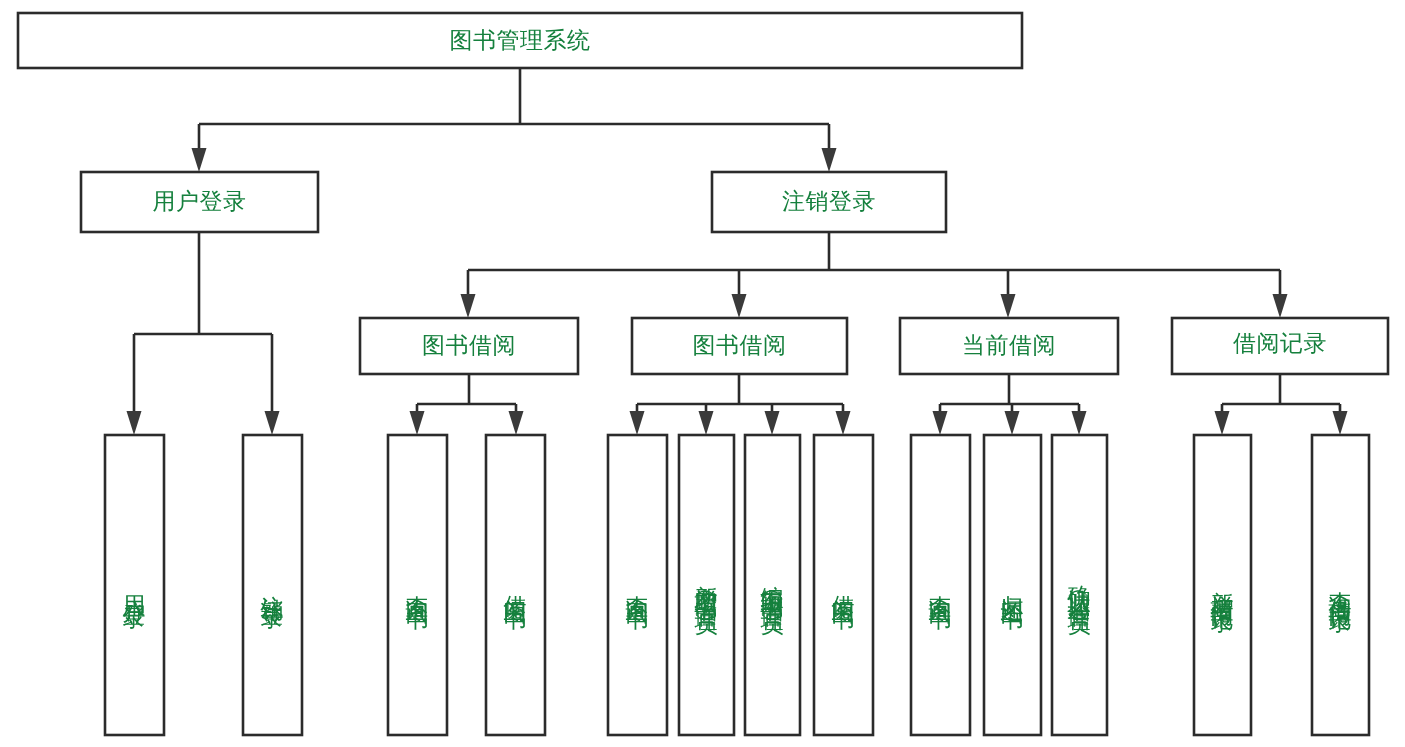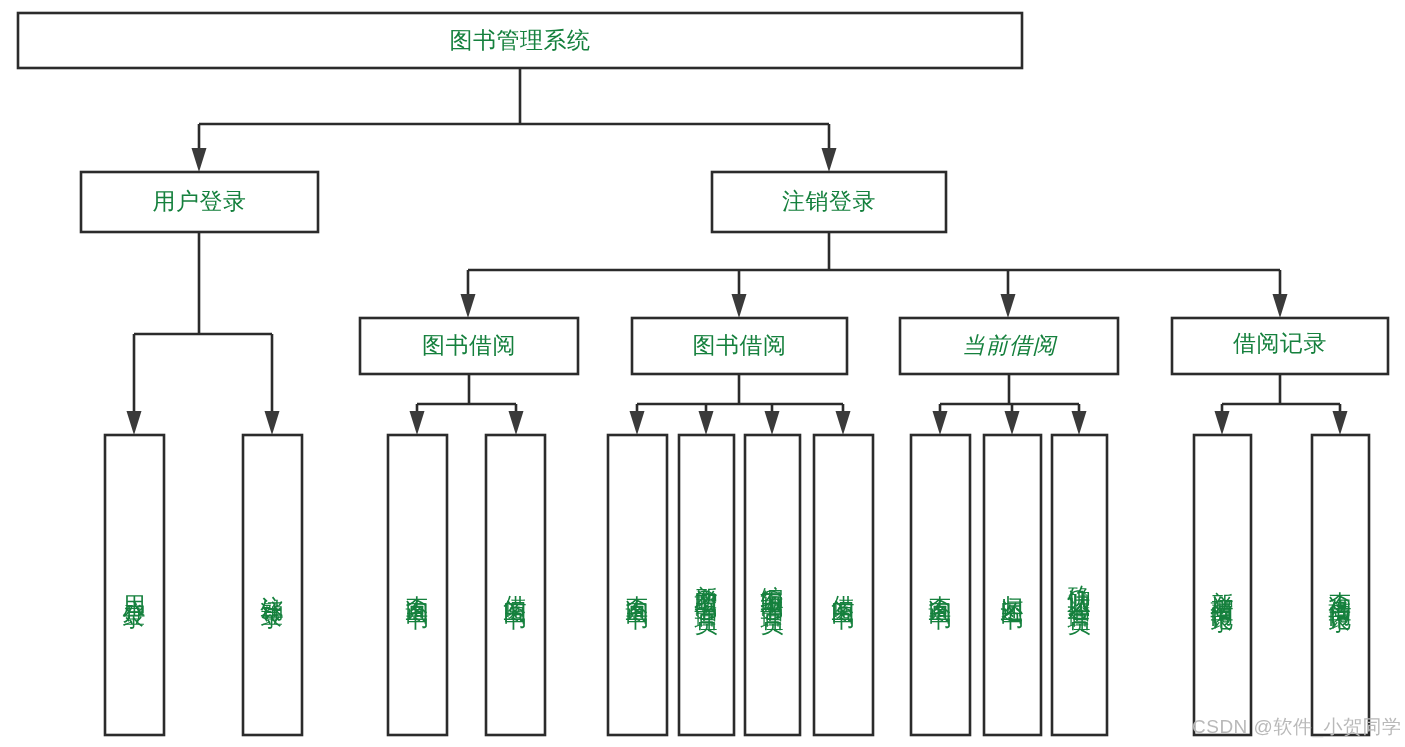--- a/index.html
+++ b/index.html
@@ -155,30 +155,29 @@
         <rect x="1194" y="435" width="57" height="300" class="node-box"></rect>
         <rect x="1312" y="435" width="57" height="300" class="node-box"></rect>
       </g>
   </svg>
   <div id="label-layer">
       <div class="node-label horizontal" style="left: 18px; top: 13px; width: 1004px; height: 55px;">图书管理系统</div>
       <div class="node-label horizontal" style="left: 81px; top: 172px; width: 237px; height: 60px;">用户登录</div>
       <div class="node-label horizontal" style="left: 712px; top: 172px; width: 234px; height: 60px;">注销登录</div>
       <div class="node-label horizontal" style="left: 360px; top: 318px; width: 218px; height: 56px;">图书借阅</div>
       <div class="node-label horizontal" style="left: 632px; top: 318px; width: 215px; height: 56px;">图书借阅</div>
-      <div class="node-label horizontal" style="left: 900px; top: 318px; width: 218px; height: 56px; font-style: italic;">当前借阅</div>
+      <div class="node-label horizontal" style="left: 900px; top: 318px; width: 218px; height: 56px;">当前借阅</div>
       <div class="node-label horizontal" style="left: 1172px; top: 316px; width: 216px; height: 56px;">借阅记录</div>
       <div class="node-label vertical" style="left: 105px; top: 435px; width: 59px; height: 300px;">用户登录</div>
       <div class="node-label vertical" style="left: 243px; top: 435px; width: 59px; height: 300px;">注销登录</div>
       <div class="node-label vertical" style="left: 388px; top: 435px; width: 59px; height: 300px;">查询图书</div>
       <div class="node-label vertical" style="left: 486px; top: 435px; width: 59px; height: 300px;">借阅图书</div>
       <div class="node-label vertical" style="left: 608px; top: 435px; width: 59px; height: 300px;">查询图书</div>
       <div class="node-label vertical" style="left: 679px; top: 435px; width: 55px; height: 300px;">新增图书（管理员）</div>
       <div class="node-label vertical" style="left: 745px; top: 435px; width: 55px; height: 300px;">编辑图书（管理员）</div>
       <div class="node-label vertical" style="left: 814px; top: 435px; width: 59px; height: 300px;">借阅图书</div>
       <div class="node-label vertical" style="left: 911px; top: 435px; width: 59px; height: 300px;">查询图书</div>
       <div class="node-label vertical" style="left: 984px; top: 435px; width: 57px; height: 300px;">归还图书</div>
       <div class="node-label vertical" style="left: 1052px; top: 435px; width: 55px; height: 300px;">确认归还（管理员）</div>
       <div class="node-label vertical" style="left: 1194px; top: 435px; width: 57px; height: 300px;">新增借阅记录</div>
       <div class="node-label vertical" style="left: 1312px; top: 435px; width: 57px; height: 300px;">查询借阅记录</div>
     </div>
-  <div class="watermark" style="left: 1192px; top: 714px;">CSDN @软件_小贺同学</div>
 </div>
 
 </body></html>

